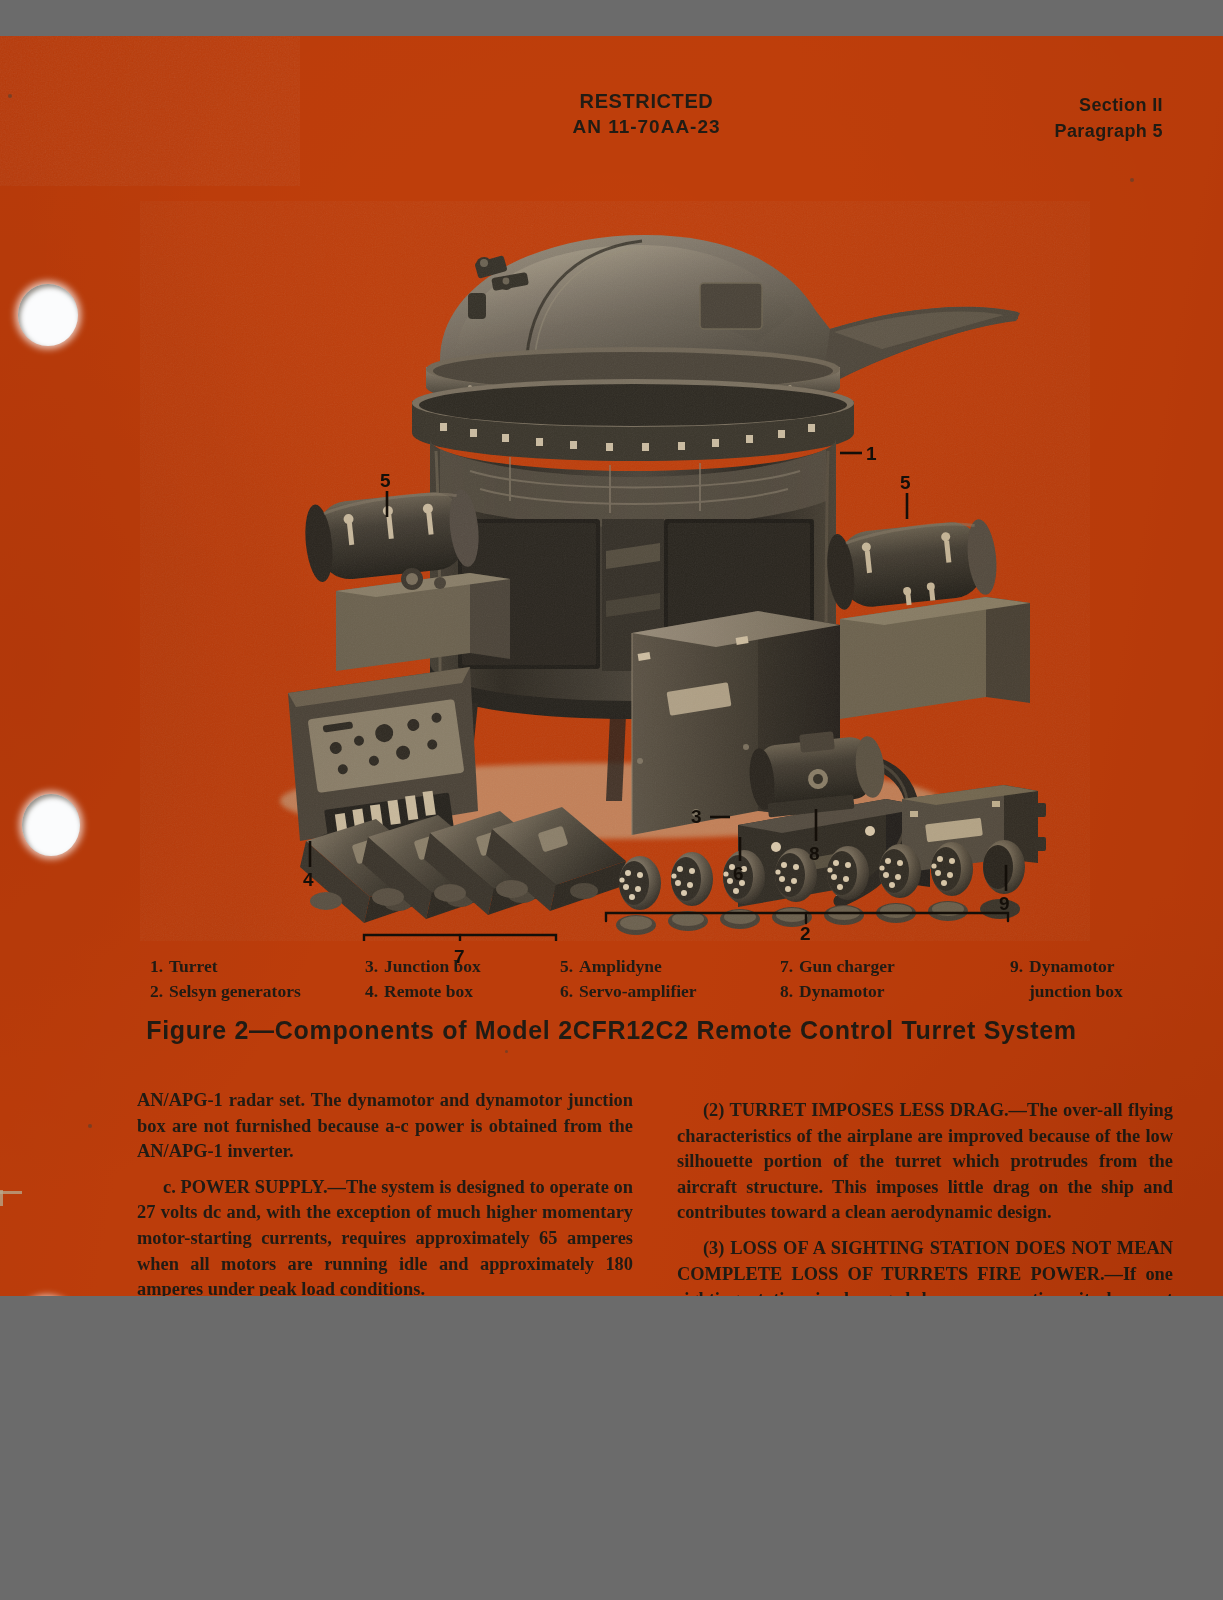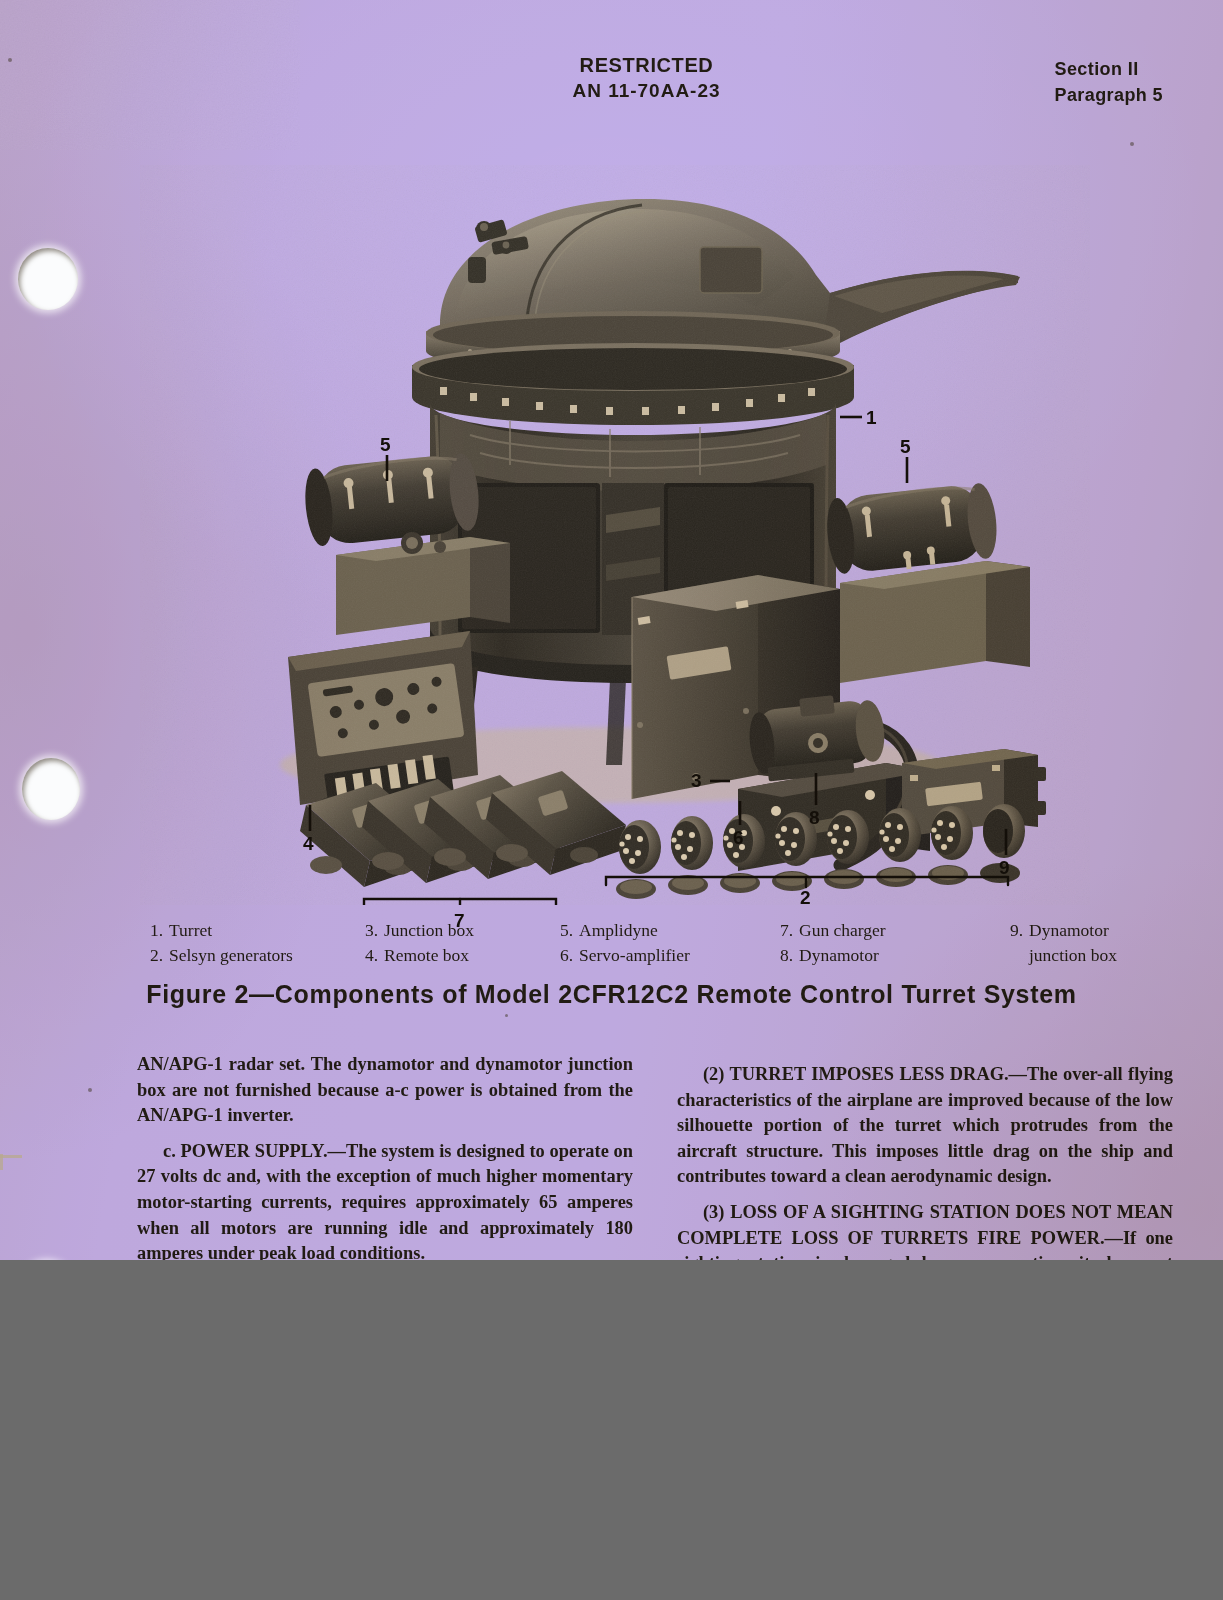--- a/index.html
+++ b/index.html
@@ -5,24 +5,25 @@
 <style>
   html, body {
     margin: 0;
     padding: 0;
     background: #6b6b6b;
   }
   .page {
     position: relative;
     width: 1223px;
     height: 1260px;
-    background: #c4b5fd;
+    background: #c2410c;
     overflow: hidden;
     font-family: "Liberation Serif", "DejaVu Serif", serif;
     color: #221d16;
+    margin-top: 36px;
   }
   
   .paper-tone {
     position: absolute;
     inset: 0;
     pointer-events: none;
     background:
       radial-gradient(ellipse 70% 50% at 50% 18%, rgba(255,252,240,0.55), rgba(255,252,240,0) 70%),
       radial-gradient(ellipse 40% 60% at 2% 50%, rgba(222,200,166,0.55), rgba(222,200,166,0) 70%),
       radial-gradient(ellipse 50% 40% at 98% 96%, rgba(214,190,152,0.5), rgba(214,190,152,0) 70%),
@@ -72,21 +73,21 @@
     font-family: "Liberation Sans", "DejaVu Sans", sans-serif;
     font-weight: bold;
     letter-spacing: .6px;
   }
   .hdr-center .l1 { font-size: 20px; line-height: 26px; }
   .hdr-center .l2 { font-size: 19px; line-height: 26px; letter-spacing: 1px; }
   .hdr-right {
     position: absolute;
     right: 0;
     top: 4px;
-    text-align: left;
+    text-align: right;
     font-family: "Liberation Sans", "DejaVu Sans", sans-serif;
     font-weight: bold;
     font-size: 18px;
     line-height: 26px;
     letter-spacing: .4px;
   }
 
   
   .figure {
     position: absolute;
@@ -111,20 +112,21 @@
   
   .legend {
     position: absolute;
     left: 150px;
     top: 918px;
     width: 1000px;
     display: grid;
     grid-template-columns: 215px 195px 220px 230px 150px;
     font-size: 17.5px;
     line-height: 25px;
+    font-weight: bold;
   }
   .legend .cell { white-space: nowrap; }
   .legend .cell .num { display: inline-block; min-width: 19px; }
   .legend .cont { padding-left: 19px; }
 
   .fig-caption {
     position: absolute;
     left: 0; right: 0;
     top: 980px;
     text-align: center;

